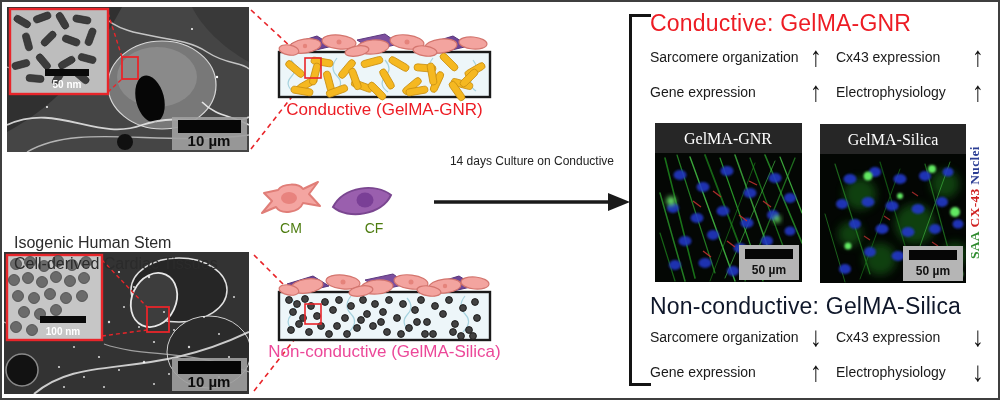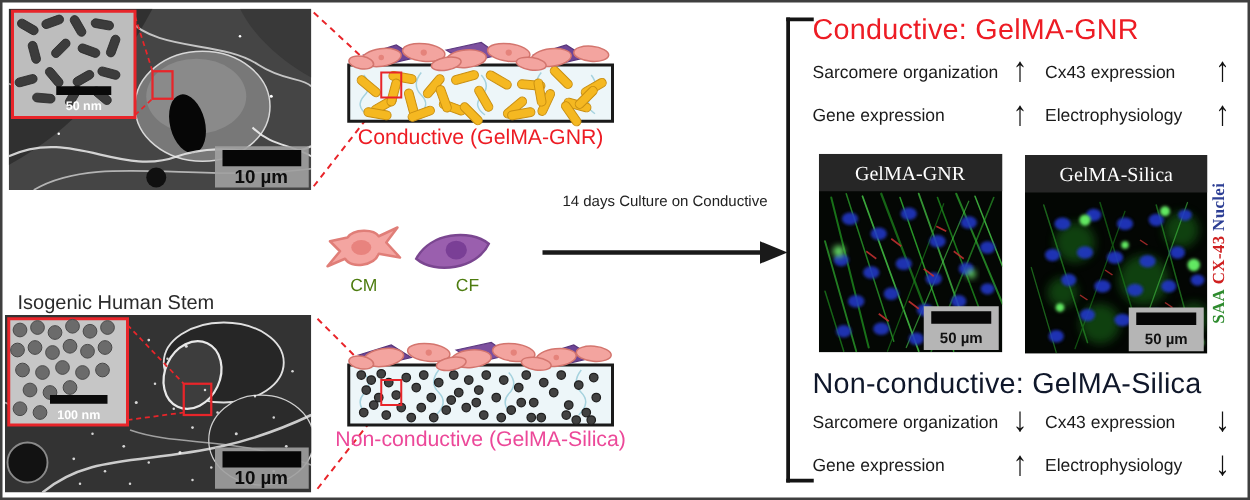--- a/index.html
+++ b/index.html
@@ -177,20 +177,21 @@
       <g>
         <rect x="168" y="106" width="75" height="33" fill="#a0a0a0" opacity="0.9"></rect>
         <rect x="174" y="109" width="63" height="13" fill="#060606"></rect>
         <text x="205" y="135" font-size="15" font-weight="bold" fill="#0d0d0d" text-anchor="middle">10 µm</text>
       </g>
     </svg>
   </div>
 
   <div class="abs desc">
     <div>Isogenic Human Stem</div>
+    <div>Cell-derived Cardiac Tissues</div>
   </div>
 
   <svg class="abs" style="left:0;top:0;pointer-events:none;" width="996" height="396" viewBox="0 0 996 396">
     <g stroke="#e8252a" stroke-width="1.6" stroke-dasharray="5 4" fill="none">
       <line x1="249" y1="8" x2="303" y2="58"></line>
       <line x1="249" y1="147" x2="303" y2="78"></line>
       <line x1="252" y1="253" x2="303" y2="304"></line>
       <line x1="252" y1="389" x2="303" y2="324"></line>
     </g>
   </svg>

